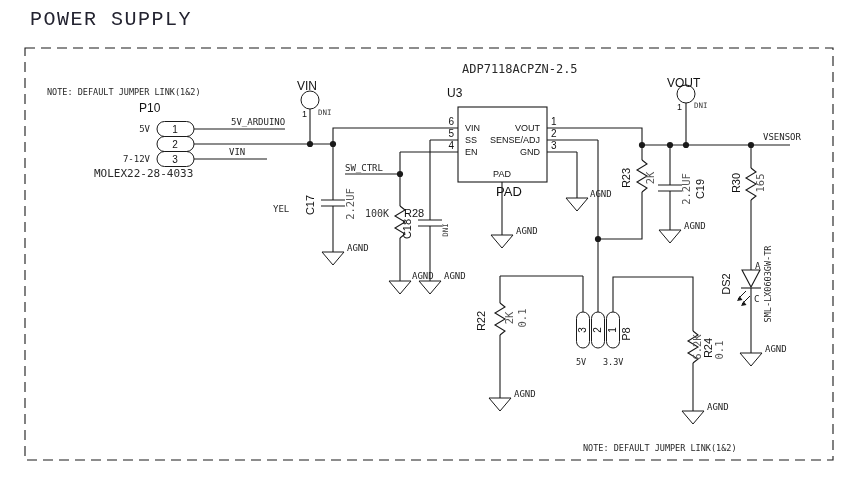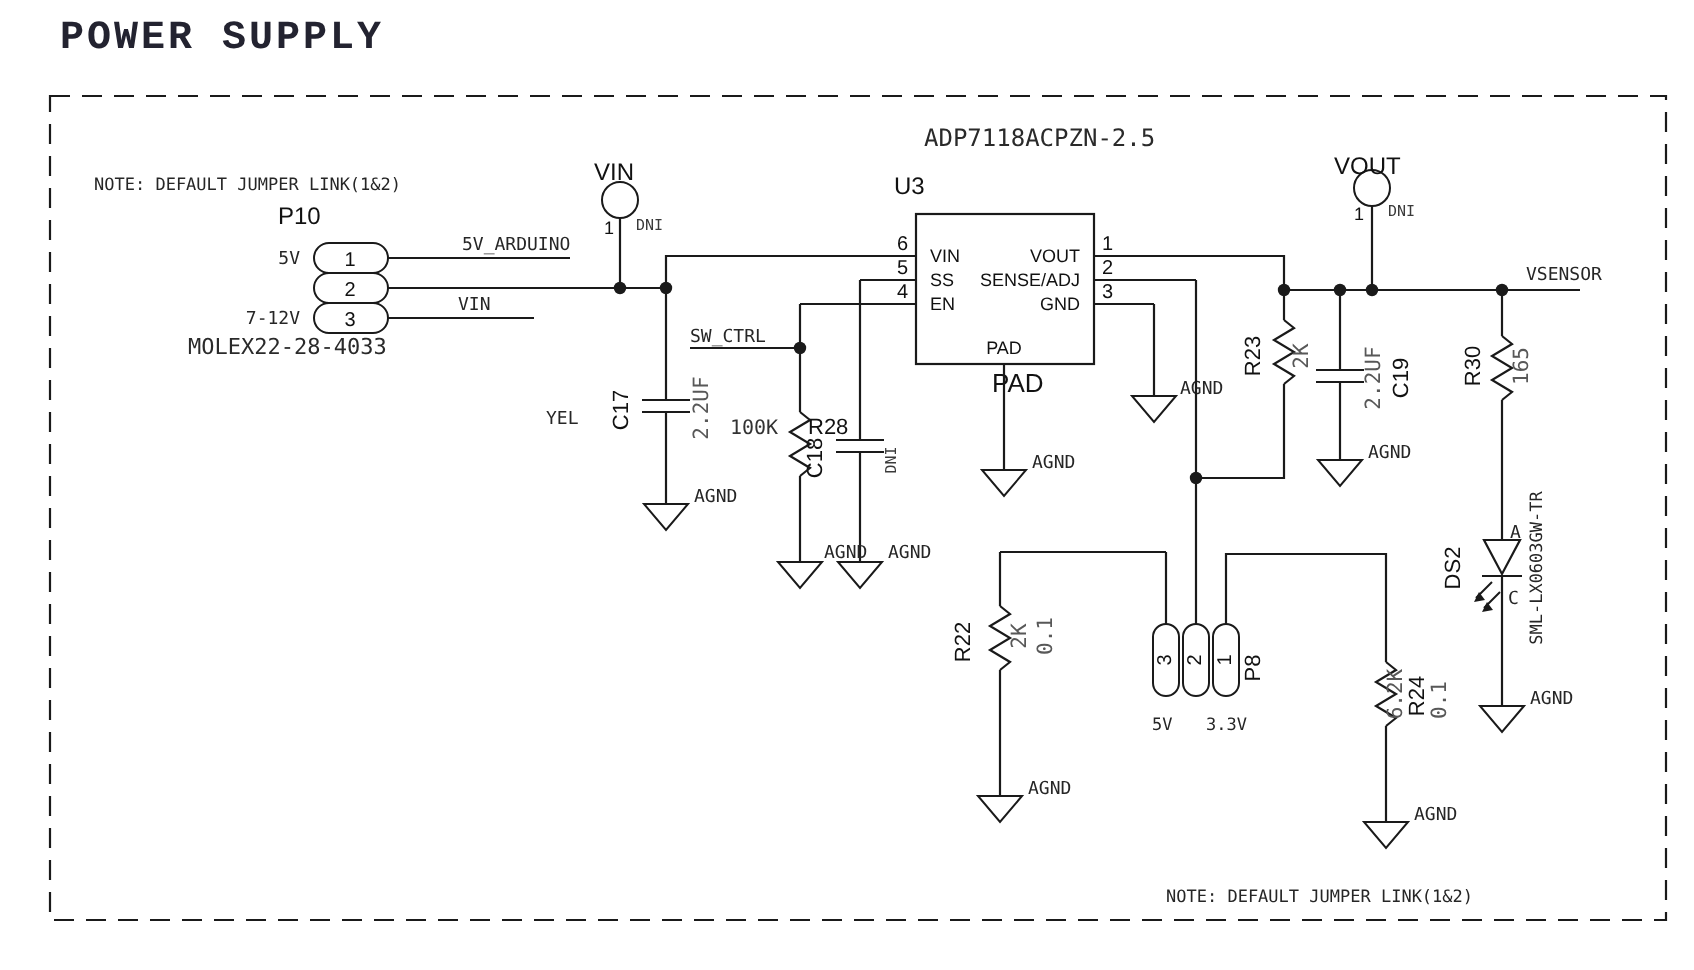--- a/index.html
+++ b/index.html
@@ -1,19 +1,19 @@
 <!DOCTYPE html>
 <html><head>
 <meta charset="utf-8">
 <style>
   html,body{margin:0;padding:0;background:#ffffff;}
   #stage{position:relative;width:847px;height:485px;background:#ffffff;overflow:hidden;
          font-family:"Liberation Sans",sans-serif;}
   #title{position:absolute;left:30px;top:8px;font-family:"Liberation Mono",monospace;
-         font-size:20px;letter-spacing:1.5px;color:#232330;font-weight:700;}
+         font-size:20px;letter-spacing:1.5px;color:#232330;font-weight:400;}
   svg text{user-select:none;}
   .w{fill:none;stroke:#1a1a1a;stroke-width:1.1;}
   .wthin{fill:none;stroke:#1a1a1a;stroke-width:1;}
   .dot{fill:#1a1a1a;stroke:none;}
   .mono9{font-family:"DejaVu Sans Mono",monospace;font-size:9px;fill:#262626;}
   .mono85{font-family:"DejaVu Sans Mono",monospace;font-size:8.5px;fill:#262626;}
   .mono75{font-family:"DejaVu Sans Mono",monospace;font-size:7.5px;fill:#3a3a3a;}
   .mono11{font-family:"DejaVu Sans Mono",monospace;font-size:11px;fill:#2a2a2a;}
   .mono12{font-family:"DejaVu Sans Mono",monospace;font-size:12px;fill:#2a2a2a;}
   .sans9{font-family:"Liberation Sans",sans-serif;font-size:9px;fill:#111;}

